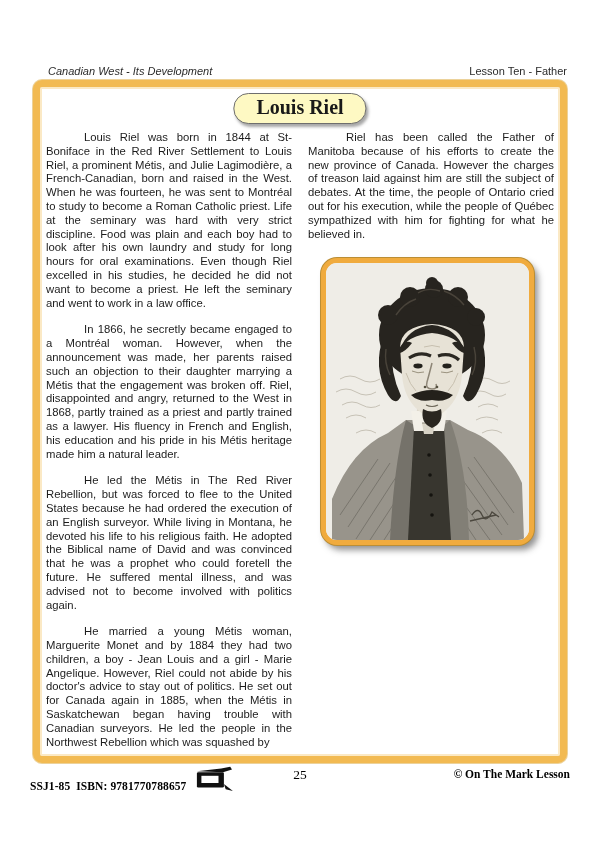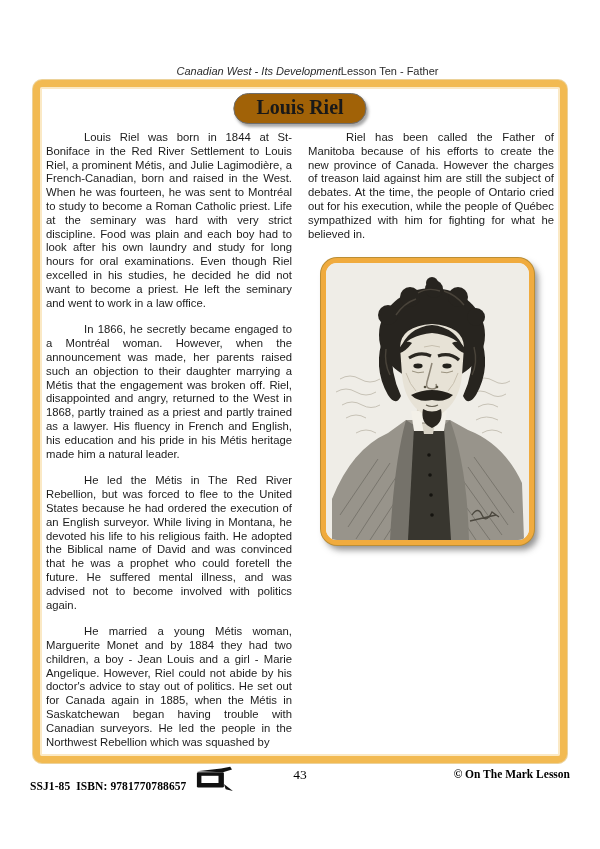--- a/index.html
+++ b/index.html
@@ -3,34 +3,34 @@
 <meta charset="utf-8">
 <style>
   html,body{margin:0;padding:0;background:#ffffff;}
   .page{
     position:relative;width:600px;height:849px;background:#ffffff;
     font-family:"Liberation Sans",sans-serif;color:#1c1c1c;overflow:hidden;
   }
   
   .running-header{
     position:absolute;top:61px;left:33px;right:33px;height:16px;
-    display:flex;justify-content:center;align-items:flex-end;
+    display:flex;justify-content:space-between;align-items:flex-end;
     font-size:11px;color:#2b2b2b;
   }
   .running-header .left{font-style:italic;margin-left:15px;}
   
   .frame{
     position:absolute;left:33px;top:80px;width:534px;height:683px;
     box-sizing:border-box;border:7px solid #f2ba52;border-radius:9px;
     box-shadow:inset 0 0 0 2px #fbe9c5, 0 0 0 1px #ecd29a;
     background:#ffffff;overflow:hidden;
   }
   .title-pill{
     position:absolute;top:6px;left:50%;transform:translateX(-50%);
-    background:#a16207;border:1px solid #6e6e6e;border-radius:15px;
+    background:#fef9c3;border:1px solid #6e6e6e;border-radius:15px;
     box-shadow:2px 3px 3px rgba(60,60,60,.45);
     padding:2px 22px 4px 22px;
     font-family:"Liberation Serif",serif;font-weight:bold;font-size:20px;
     color:#191919;white-space:nowrap;
   }
   .columns{
     position:absolute;top:44px;left:6px;right:6px;bottom:4px;
     display:flex;gap:16px;
   }
   .col{
@@ -190,17 +190,17 @@
   <div class="page-footer">
     <div class="footer-left">
       <span class="footer-code">SSJ1-85  ISBN: 9781770788657</span>
       <svg class="press-logo" viewBox="0 0 42 30" xmlns="http://www.w3.org/2000/svg">
         <path d="M2,7 L29,4 L39,2 L41,5 L31,8 Z" fill="#111"></path>
         <rect x="2" y="8" width="30" height="17" rx="1.5" fill="#111"></rect>
         <rect x="7" y="12" width="19" height="8" fill="#fff"></rect>
         <path d="M32,21 L42,29 L34,27 Z" fill="#111"></path>
       </svg>
     </div>
-    <div class="footer-page-number">43</div>
+    <div class="footer-page-number">25</div>
     <div class="footer-right">© On The Mark Lesson</div>
   </div>
 
 </div>
 
 </body></html>

